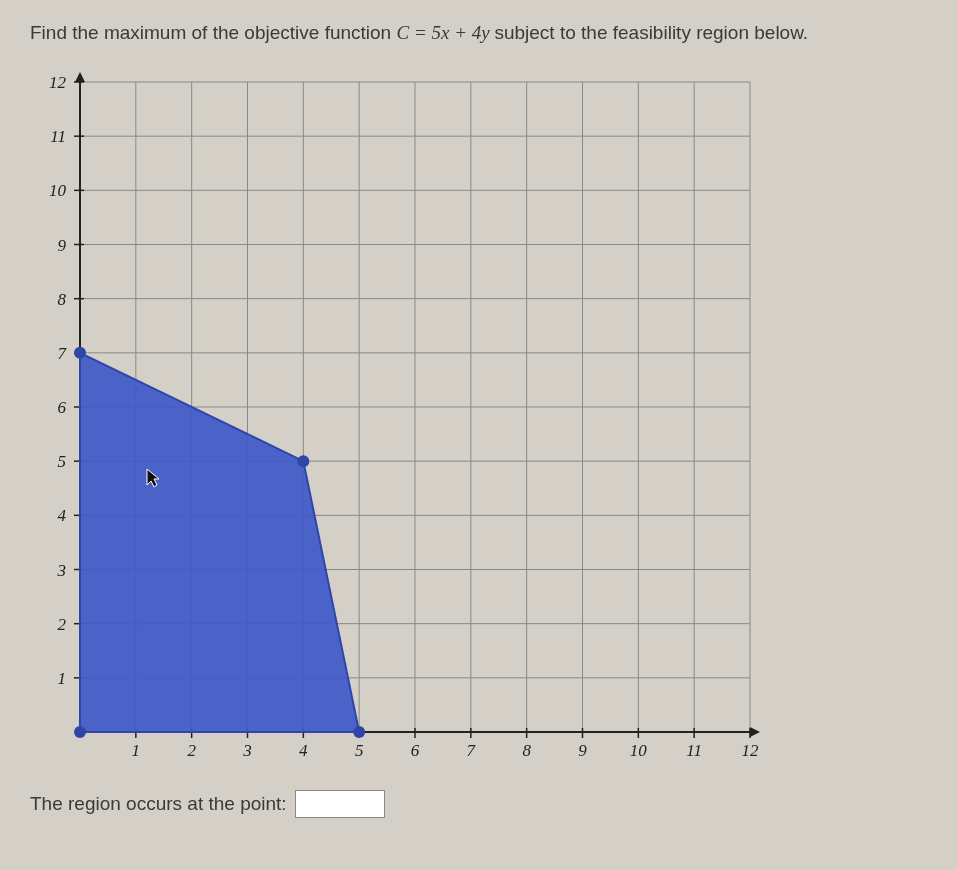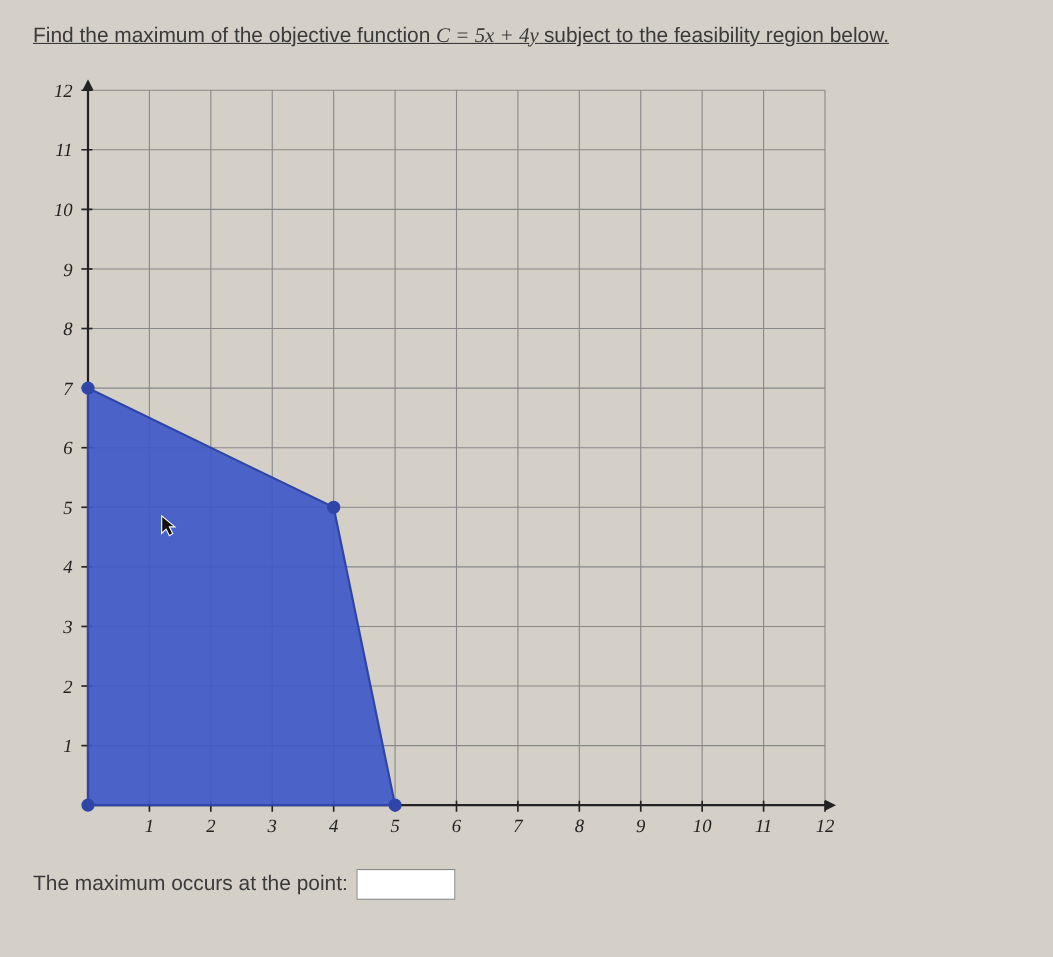--- a/index.html
+++ b/index.html
@@ -9,21 +9,20 @@
     font-family: -apple-system, BlinkMacSystemFont, "Segoe UI", Arial, sans-serif;
     background: #d4d0c8;
     width: 957px;
     color: #333;
   }
   .question-text {
     font-size: 19px;
     color: #3a3a3a;
     margin-bottom: 25px;
     line-height: 1.4;
-    text-decoration: underline;
   }
   .math-var { font-style: italic; font-family: 'Times New Roman', serif; }
   .chart-wrap {
     position: relative;
     width: 740px;
     height: 700px;
     margin-top: 10px;
   }
   svg { display: block; }
   .answer-line {
@@ -150,15 +149,15 @@
       <circle cx="329.1666666666667" cy="660" r="6" fill="#2f46a8"></circle>
       <polygon points="720,655 730,660 720,665" fill="#222"></polygon>
       <polygon points="45,10 50,0 55,10" fill="#222"></polygon>
     </svg>
   <svg class="cursor-arrow" width="18" height="22" style="left:115px; top:395px;">
     <path d="M2 2 L2 18 L6 14 L9 20 L12 18 L9 12 L14 12 Z" fill="#111" stroke="#fff" stroke-width="1"></path>
   </svg>
 </div>
 
 <div class="answer-line">
-  <span>The maximum occurs at the point:</span>
+  <span>The region occurs at the point:</span>
   <input class="answer-input" type="text" style="">
 </div>
 
 </body></html>

